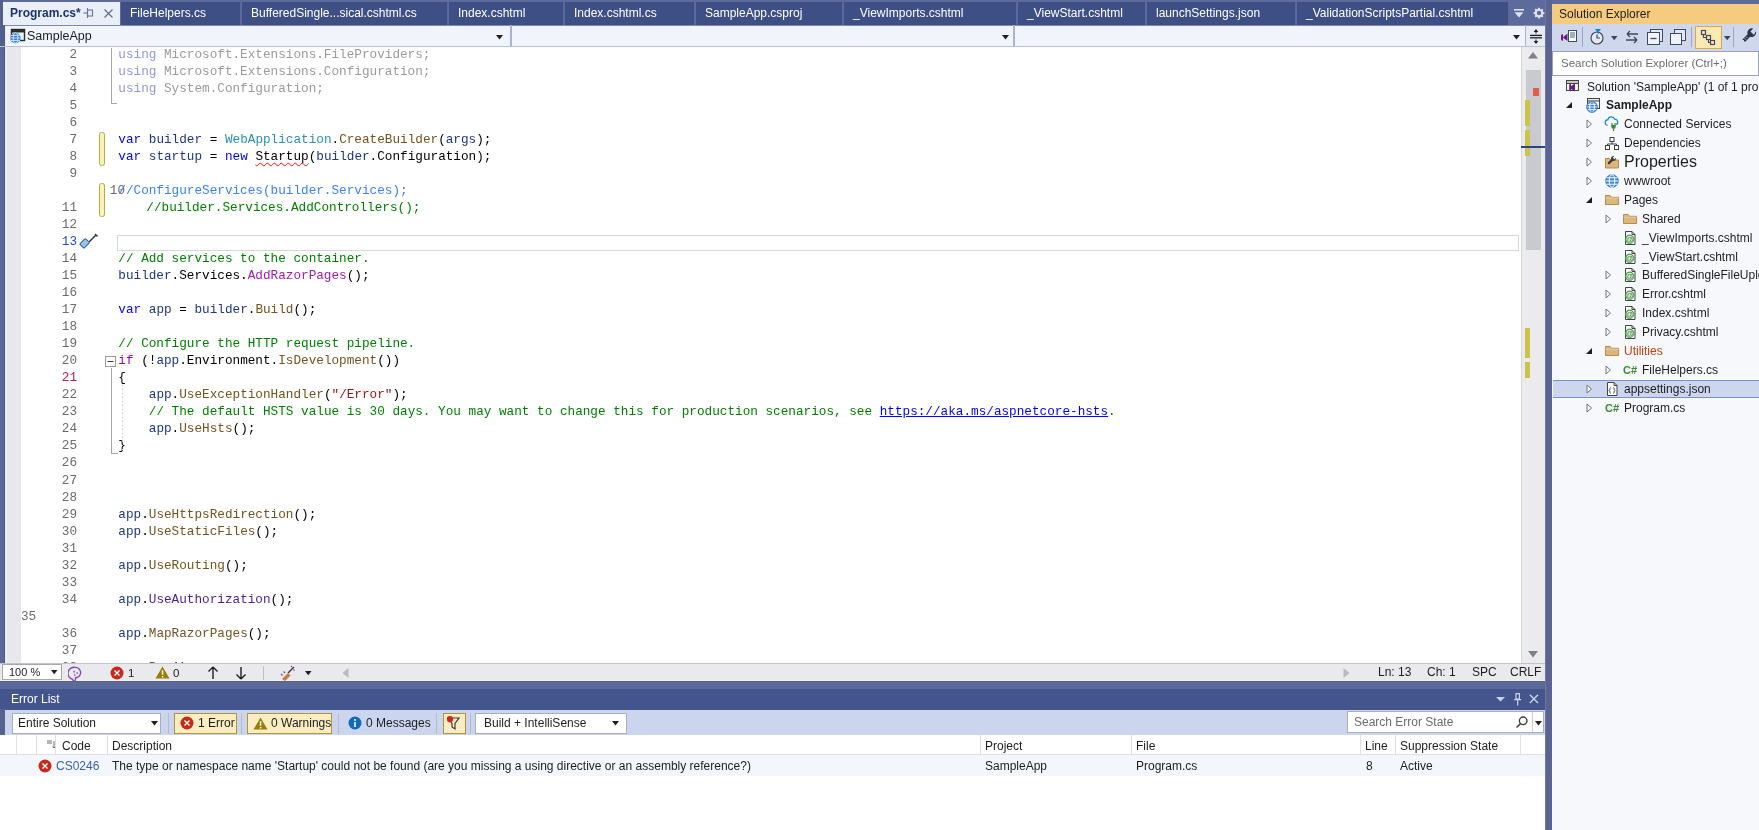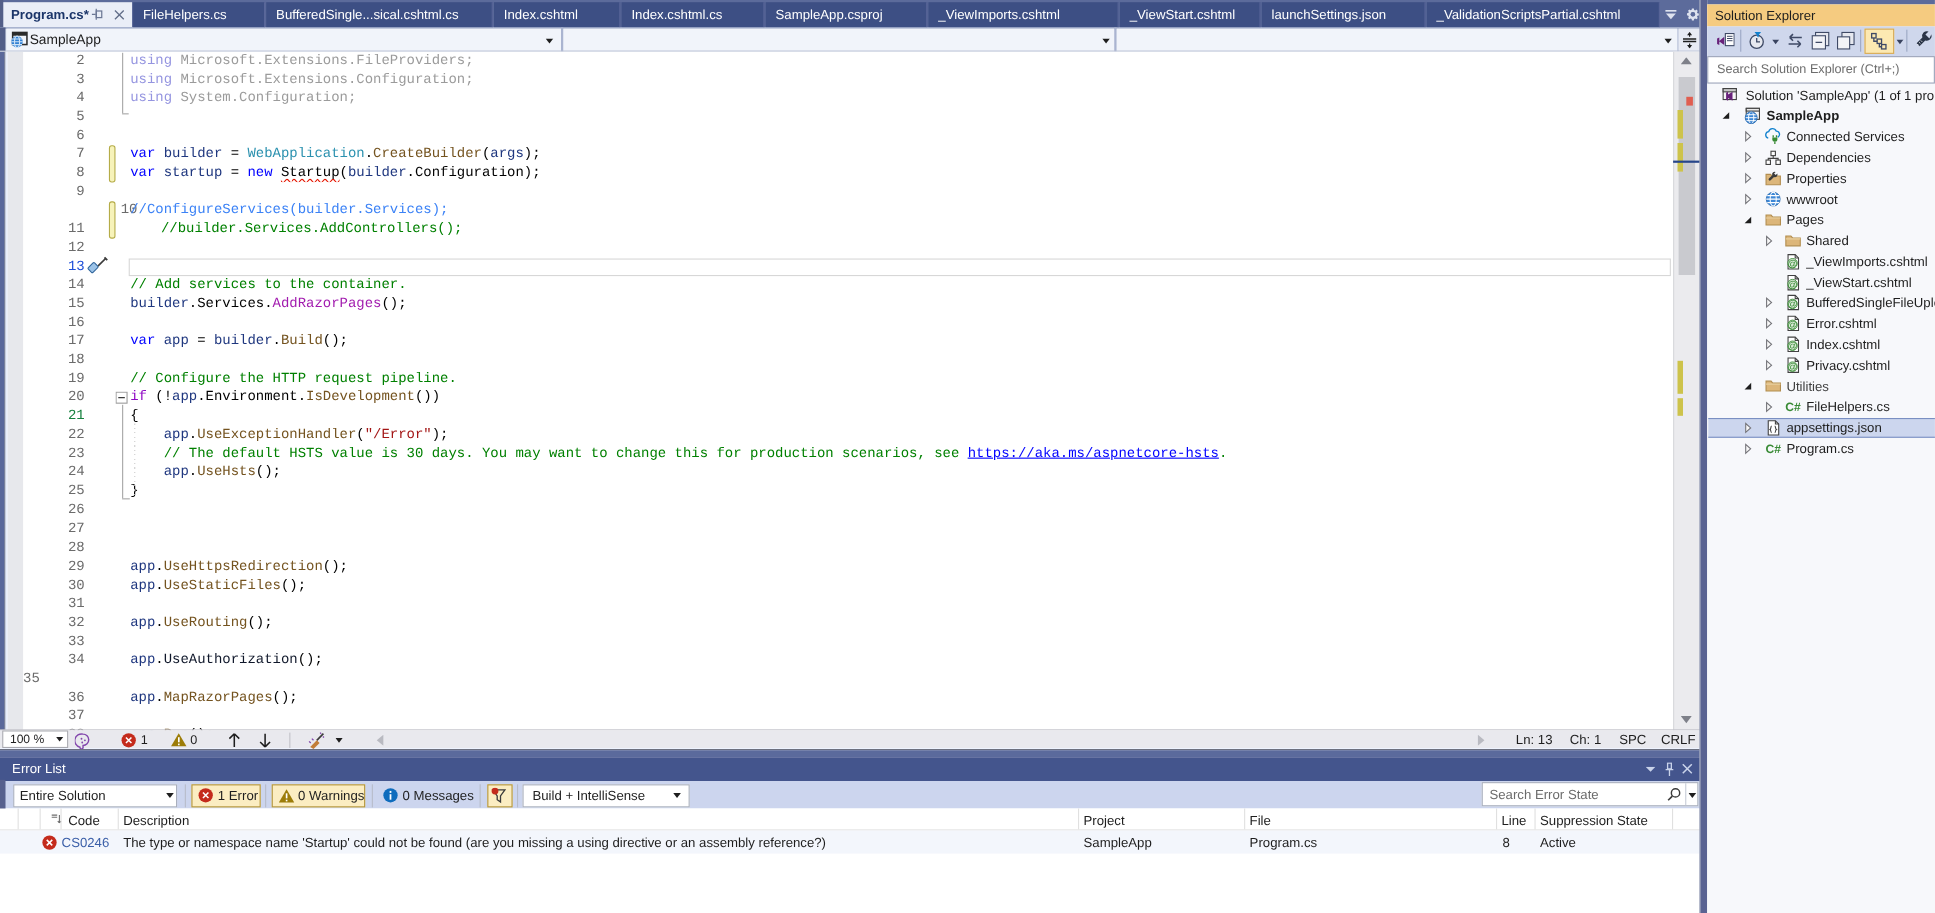--- a/index.html
+++ b/index.html
@@ -110,21 +110,21 @@
 <div style="position:absolute;left:21px;top:268.02px;width:56px;height:17.04px;line-height:17.04px;text-align:right;color:#6b6b6b;font:12.7px 'Liberation Mono',monospace;">15</div>
 <div style="position:absolute;left:118.3px;top:268.02px;height:17.04px;line-height:17.04px;white-space:pre;font:12.7px 'Liberation Mono',monospace;"><span style="color:#1f377f;">builder</span><span style="color:#000000;">.Services.</span><span style="color:#a21caf;margin-top:16px;">AddRazorPages</span><span style="color:#000000;">();</span></div>
 <div style="position:absolute;left:21px;top:285.06px;width:56px;height:17.04px;line-height:17.04px;text-align:right;color:#6b6b6b;font:12.7px 'Liberation Mono',monospace;">16</div>
 <div style="position:absolute;left:21px;top:302.10px;width:56px;height:17.04px;line-height:17.04px;text-align:right;color:#6b6b6b;font:12.7px 'Liberation Mono',monospace;">17</div>
 <div style="position:absolute;left:118.3px;top:302.10px;height:17.04px;line-height:17.04px;white-space:pre;font:12.7px 'Liberation Mono',monospace;"><span style="color:#0000ff;">var </span><span style="color:#1f377f;">app </span><span style="color:#000000;">= </span><span style="color:#1f377f;">builder</span><span style="color:#000000;">.</span><span style="color:#74531f;">Build</span><span style="color:#000000;">();</span></div>
 <div style="position:absolute;left:21px;top:319.14px;width:56px;height:17.04px;line-height:17.04px;text-align:right;color:#6b6b6b;font:12.7px 'Liberation Mono',monospace;">18</div>
 <div style="position:absolute;left:21px;top:336.18px;width:56px;height:17.04px;line-height:17.04px;text-align:right;color:#6b6b6b;font:12.7px 'Liberation Mono',monospace;">19</div>
 <div style="position:absolute;left:118.3px;top:336.18px;height:17.04px;line-height:17.04px;white-space:pre;font:12.7px 'Liberation Mono',monospace;"><span style="color:#008000;">// Configure the HTTP request pipeline.</span></div>
 <div style="position:absolute;left:21px;top:353.22px;width:56px;height:17.04px;line-height:17.04px;text-align:right;color:#6b6b6b;font:12.7px 'Liberation Mono',monospace;">20</div>
 <div style="position:absolute;left:118.3px;top:353.22px;height:17.04px;line-height:17.04px;white-space:pre;font:12.7px 'Liberation Mono',monospace;"><span style="color:#8f08c4;">if </span><span style="color:#000000;">(!</span><span style="color:#1f377f;">app</span><span style="color:#000000;">.Environment.</span><span style="color:#74531f;">IsDevelopment</span><span style="color:#000000;">())</span></div>
-<div style="position:absolute;left:21px;top:370.26px;width:56px;height:17.04px;line-height:17.04px;text-align:right;color:#15803d;font:12.7px 'Liberation Mono',monospace;">21</div>
+<div style="position:absolute;left:21px;top:370.26px;width:56px;height:17.04px;line-height:17.04px;text-align:right;color:#be185d;font:12.7px 'Liberation Mono',monospace;">21</div>
 <div style="position:absolute;left:118.3px;top:370.26px;height:17.04px;line-height:17.04px;white-space:pre;font:12.7px 'Liberation Mono',monospace;"><span style="color:#000000;">{</span></div>
 <div style="position:absolute;left:21px;top:387.30px;width:56px;height:17.04px;line-height:17.04px;text-align:right;color:#6b6b6b;font:12.7px 'Liberation Mono',monospace;">22</div>
 <div style="position:absolute;left:118.3px;top:387.30px;height:17.04px;line-height:17.04px;white-space:pre;font:12.7px 'Liberation Mono',monospace;"><span style="color:#000000;">    </span><span style="color:#1f377f;">app</span><span style="color:#000000;">.</span><span style="color:#74531f;">UseExceptionHandler</span><span style="color:#000000;">(</span><span style="color:#a31515;">"/Error"</span><span style="color:#000000;">);</span></div>
 <div style="position:absolute;left:21px;top:404.34px;width:56px;height:17.04px;line-height:17.04px;text-align:right;color:#6b6b6b;font:12.7px 'Liberation Mono',monospace;">23</div>
 <div style="position:absolute;left:118.3px;top:404.34px;height:17.04px;line-height:17.04px;white-space:pre;font:12.7px 'Liberation Mono',monospace;"><span style="color:#000000;">    </span><span style="color:#008000;">// The default HSTS value is 30 days. You may want to change this for production scenarios, see </span><span style="color:#0000ff;text-decoration:underline;">https://aka.ms/aspnetcore-hsts</span><span style="color:#008000;">.</span></div>
 <div style="position:absolute;left:21px;top:421.38px;width:56px;height:17.04px;line-height:17.04px;text-align:right;color:#6b6b6b;font:12.7px 'Liberation Mono',monospace;">24</div>
 <div style="position:absolute;left:118.3px;top:421.38px;height:17.04px;line-height:17.04px;white-space:pre;font:12.7px 'Liberation Mono',monospace;"><span style="color:#000000;">    </span><span style="color:#1f377f;">app</span><span style="color:#000000;">.</span><span style="color:#74531f;">UseHsts</span><span style="color:#000000;">();</span></div>
 <div style="position:absolute;left:21px;top:438.42px;width:56px;height:17.04px;line-height:17.04px;text-align:right;color:#6b6b6b;font:12.7px 'Liberation Mono',monospace;">25</div>
 <div style="position:absolute;left:118.3px;top:438.42px;height:17.04px;line-height:17.04px;white-space:pre;font:12.7px 'Liberation Mono',monospace;"><span style="color:#000000;">}</span></div>
 <div style="position:absolute;left:21px;top:455.46px;width:56px;height:17.04px;line-height:17.04px;text-align:right;color:#6b6b6b;font:12.7px 'Liberation Mono',monospace;">26</div>
@@ -132,21 +132,21 @@
 <div style="position:absolute;left:21px;top:489.54px;width:56px;height:17.04px;line-height:17.04px;text-align:right;color:#6b6b6b;font:12.7px 'Liberation Mono',monospace;">28</div>
 <div style="position:absolute;left:21px;top:506.58px;width:56px;height:17.04px;line-height:17.04px;text-align:right;color:#6b6b6b;font:12.7px 'Liberation Mono',monospace;">29</div>
 <div style="position:absolute;left:118.3px;top:506.58px;height:17.04px;line-height:17.04px;white-space:pre;font:12.7px 'Liberation Mono',monospace;"><span style="color:#1f377f;">app</span><span style="color:#000000;">.</span><span style="color:#74531f;">UseHttpsRedirection</span><span style="color:#000000;">();</span></div>
 <div style="position:absolute;left:21px;top:523.62px;width:56px;height:17.04px;line-height:17.04px;text-align:right;color:#6b6b6b;font:12.7px 'Liberation Mono',monospace;">30</div>
 <div style="position:absolute;left:118.3px;top:523.62px;height:17.04px;line-height:17.04px;white-space:pre;font:12.7px 'Liberation Mono',monospace;"><span style="color:#1f377f;">app</span><span style="color:#000000;">.</span><span style="color:#74531f;">UseStaticFiles</span><span style="color:#000000;">();</span></div>
 <div style="position:absolute;left:21px;top:540.66px;width:56px;height:17.04px;line-height:17.04px;text-align:right;color:#6b6b6b;font:12.7px 'Liberation Mono',monospace;">31</div>
 <div style="position:absolute;left:21px;top:557.70px;width:56px;height:17.04px;line-height:17.04px;text-align:right;color:#6b6b6b;font:12.7px 'Liberation Mono',monospace;">32</div>
 <div style="position:absolute;left:118.3px;top:557.70px;height:17.04px;line-height:17.04px;white-space:pre;font:12.7px 'Liberation Mono',monospace;"><span style="color:#1f377f;">app</span><span style="color:#000000;">.</span><span style="color:#74531f;">UseRouting</span><span style="color:#000000;">();</span></div>
 <div style="position:absolute;left:21px;top:574.74px;width:56px;height:17.04px;line-height:17.04px;text-align:right;color:#6b6b6b;font:12.7px 'Liberation Mono',monospace;">33</div>
 <div style="position:absolute;left:21px;top:591.78px;width:56px;height:17.04px;line-height:17.04px;text-align:right;color:#6b6b6b;font:12.7px 'Liberation Mono',monospace;">34</div>
-<div style="position:absolute;left:118.3px;top:591.78px;height:17.04px;line-height:17.04px;white-space:pre;font:12.7px 'Liberation Mono',monospace;"><span style="color:#1f377f;">app</span><span style="color:#000000;">.</span><span style="color:#0f172a;">UseAuthorization</span><span style="color:#000000;">();</span></div>
+<div style="position:absolute;left:118.3px;top:591.78px;height:17.04px;line-height:17.04px;white-space:pre;font:12.7px 'Liberation Mono',monospace;"><span style="color:#1f377f;">app</span><span style="color:#000000;">.</span><span style="color:#4c1d95;">UseAuthorization</span><span style="color:#000000;">();</span></div>
 <div style="position:absolute;left:21px;top:608.82px;width:56px;height:17.04px;line-height:17.04px;text-align:left;color:#6b6b6b;font:12.7px 'Liberation Mono',monospace;">35</div>
 <div style="position:absolute;left:21px;top:625.86px;width:56px;height:17.04px;line-height:17.04px;text-align:right;color:#6b6b6b;font:12.7px 'Liberation Mono',monospace;">36</div>
 <div style="position:absolute;left:118.3px;top:625.86px;height:17.04px;line-height:17.04px;white-space:pre;font:12.7px 'Liberation Mono',monospace;"><span style="color:#1f377f;">app</span><span style="color:#000000;">.</span><span style="color:#74531f;">MapRazorPages</span><span style="color:#000000;">();</span></div>
 <div style="position:absolute;left:21px;top:642.90px;width:56px;height:17.04px;line-height:17.04px;text-align:right;color:#6b6b6b;font:12.7px 'Liberation Mono',monospace;">37</div>
 <div style="position:absolute;left:21px;top:659.94px;width:56px;height:17.04px;line-height:17.04px;text-align:right;color:#6b6b6b;font:12.7px 'Liberation Mono',monospace;">38</div>
 <div style="position:absolute;left:118.3px;top:659.94px;height:17.04px;line-height:17.04px;white-space:pre;font:12.7px 'Liberation Mono',monospace;"><span style="color:#1f377f;">app</span><span style="color:#000000;">.</span><span style="color:#74531f;">Run</span><span style="color:#000000;">();</span></div>
     </div>
   </div>
 
   <div class="abs" style="left:111px;top:1px;width:1px;height:55px;background:#a5a5a5;"></div>
@@ -441,21 +441,21 @@
     <path d="M8 6.5 V9 M3.5 10.5 V9 H12.5 V10.5" fill="none" stroke="#424242"></path>
   </svg>
 <div style="position:absolute;left:1624px;top:134.1px;height:18px;line-height:18px;font-size:12px;font-weight:normal;color:#1e1e1e;white-space:nowrap;">Dependencies</div>
 <svg style="position:absolute;left:1581px;top:154.0px" width="16" height="16">
     <path d="M6 4 L10.5 8 L6 12 Z" fill="#f8f8f8" stroke="#75757a"></path>
   </svg>
 <svg style="position:absolute;left:1604px;top:154.04999999999998px" width="16" height="16" viewBox="0 0 16 16">
     <path d="M1.5 4.5 h4 l1.5 1.5 h7.5 v8 h-13 Z" fill="#dcb67a" stroke="#b28d4f"></path>
     <path d="M13.8 6.2 a3 3 0 0 1 -3.9 3.9 L6 14 a1.4 1.4 0 0 1 -2-2 l3.9-3.9 a3 3 0 0 1 3.9-3.9 l-1.8 1.8 1.9 1.9 Z" fill="#3b3b3b" transform="translate(1,-1) scale(0.78)"></path>
   </svg>
-<div style="position:absolute;left:1624px;top:153.0px;height:18px;line-height:18px;font-size:12px;font-weight:normal;color:#1e1e1e;white-space:nowrap;">Properties</div>
+<div style="position:absolute;left:1624px;top:153.0px;height:18px;line-height:18px;font-size:16px;font-weight:normal;color:#1e1e1e;white-space:nowrap;">Properties</div>
 <svg style="position:absolute;left:1581px;top:172.9px" width="16" height="16">
     <path d="M6 4 L10.5 8 L6 12 Z" fill="#f8f8f8" stroke="#75757a"></path>
   </svg>
 <svg style="position:absolute;left:1604px;top:172.95px" width="16" height="16" viewBox="0 0 16 16">
     <circle cx="8" cy="8" r="6.3" fill="#3c87d6" stroke="#2a6bb0" stroke-width="0.8"></circle>
     <ellipse cx="8" cy="8" rx="2.8" ry="6.3" fill="none" stroke="#ffffff" stroke-width="1"></ellipse>
     <line x1="1.7" y1="8" x2="14.3" y2="8" stroke="#ffffff" stroke-width="1"></line>
     <line x1="2.6" y1="4.8" x2="13.4" y2="4.8" stroke="#ffffff" stroke-width="1"></line>
     <line x1="2.6" y1="11.2" x2="13.4" y2="11.2" stroke="#ffffff" stroke-width="1"></line>
   </svg>
@@ -530,21 +530,21 @@
     <text x="7.6" y="12.4" font-family="Liberation Sans" font-size="9" fill="#388a34" text-anchor="middle">@</text>
   </svg>
 <div style="position:absolute;left:1642px;top:323.1px;height:18px;line-height:18px;font-size:12px;font-weight:normal;color:#1e1e1e;white-space:nowrap;">Privacy.cshtml</div>
 <svg style="position:absolute;left:1581px;top:343.0px" width="16" height="16">
     <path d="M11 5 V11 H5 Z" fill="#1e1e1e"></path>
   </svg>
 <svg style="position:absolute;left:1604px;top:343.04999999999995px" width="16" height="16" viewBox="0 0 16 16">
     <path d="M1.5 3.5 h4.6 l1.5 1.8 h7 v7.2 h-13.1 Z" fill="#dcb67a" stroke="#b28d4f"></path>
     <path d="M1.5 6.2 h13.1" stroke="#e8cf9f" stroke-width="1"></path>
   </svg>
-<div style="position:absolute;left:1624px;top:342.0px;height:18px;line-height:18px;font-size:12px;font-weight:normal;color:#404040;white-space:nowrap;">Utilities</div>
+<div style="position:absolute;left:1624px;top:342.0px;height:18px;line-height:18px;font-size:12px;font-weight:normal;color:#c2410c;white-space:nowrap;">Utilities</div>
 <svg style="position:absolute;left:1600px;top:361.9px" width="16" height="16">
     <path d="M6 4 L10.5 8 L6 12 Z" fill="#f8f8f8" stroke="#75757a"></path>
   </svg>
 <svg style="position:absolute;left:1622px;top:361.95px" width="16" height="16" viewBox="0 0 16 16">
     <text x="1" y="12" font-family="Liberation Sans" font-size="11" font-weight="bold" fill="#388a34">C#</text>
   </svg>
 <div style="position:absolute;left:1642px;top:360.9px;height:18px;line-height:18px;font-size:12px;font-weight:normal;color:#1e1e1e;white-space:nowrap;">FileHelpers.cs</div>
 <div style="position:absolute;left:1553px;top:379.9px;width:206px;height:17.9px;background:#ccd6ee;border-top:1px solid #7a8fc2;border-bottom:1px solid #7a8fc2;box-sizing:border-box;"></div>
 <svg style="position:absolute;left:1581px;top:380.8px" width="16" height="16">
     <path d="M6 4 L10.5 8 L6 12 Z" fill="#f8f8f8" stroke="#75757a"></path>

